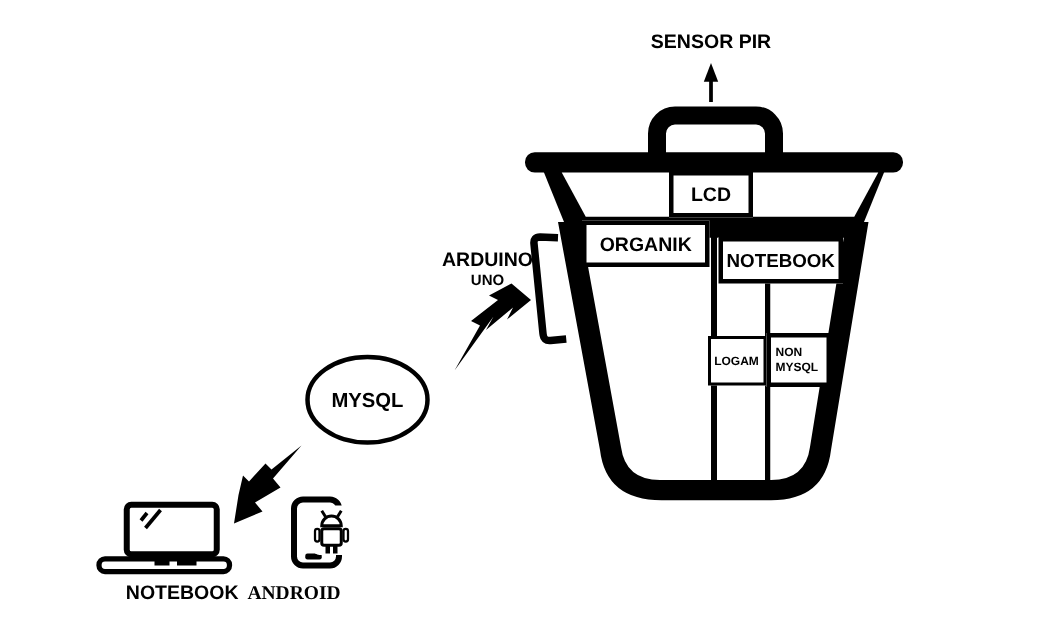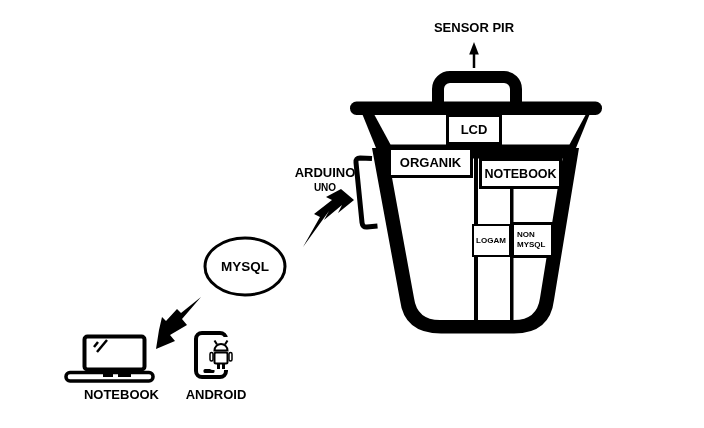--- a/index.html
+++ b/index.html
@@ -108,15 +108,15 @@
   </div>
 
   <div class="lbl" style="left:418px; top:21px; width:112px; font-size:13px;">SENSOR PIR</div>
 
   <div class="lbl" style="left:286px; top:166px; width:78px; font-size:13px;">ARDUINO</div>
   <div class="lbl" style="left:286px; top:182px; width:78px; font-size:10px;">UNO</div>
 
   <div class="lbl" style="left:201px; top:260px; width:88px; font-size:13.5px;">MYSQL</div>
 
   <div class="lbl" style="left:75px; top:388px; width:84px; font-size:13px;text-align:right;">NOTEBOOK</div>
-  <div class="lbl" style="left:184px; top:388px; width:64px; font-size:13px;">ANDROID</div>
+  <div class="lbl" style="left:164px; top:388px; width:64px; font-size:13px;font-family:Liberation Serif, serif;">ANDROID</div>
 
 </div>
 
 </body></html>

